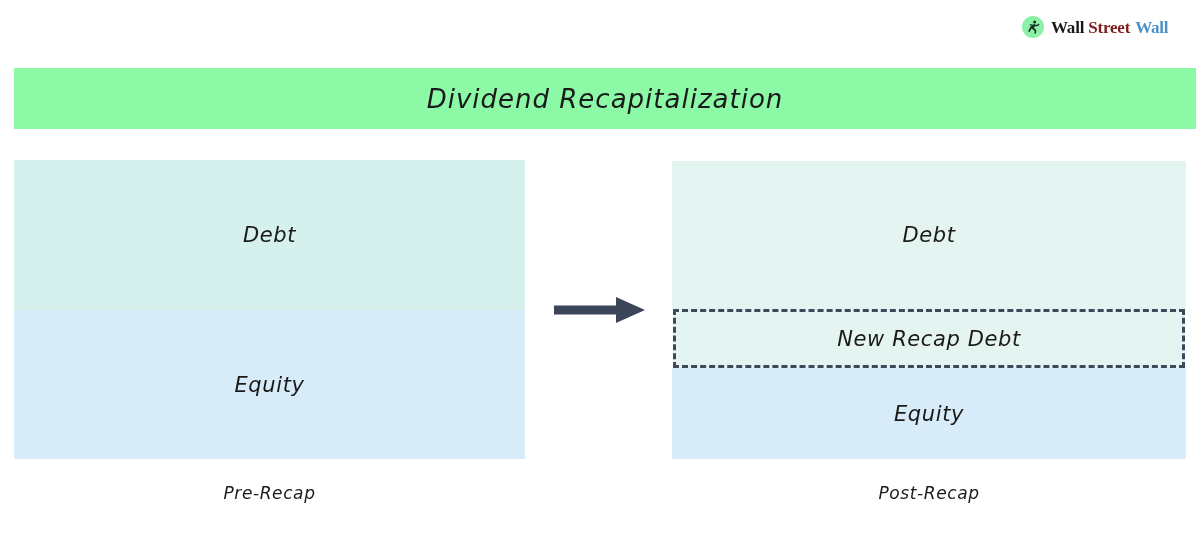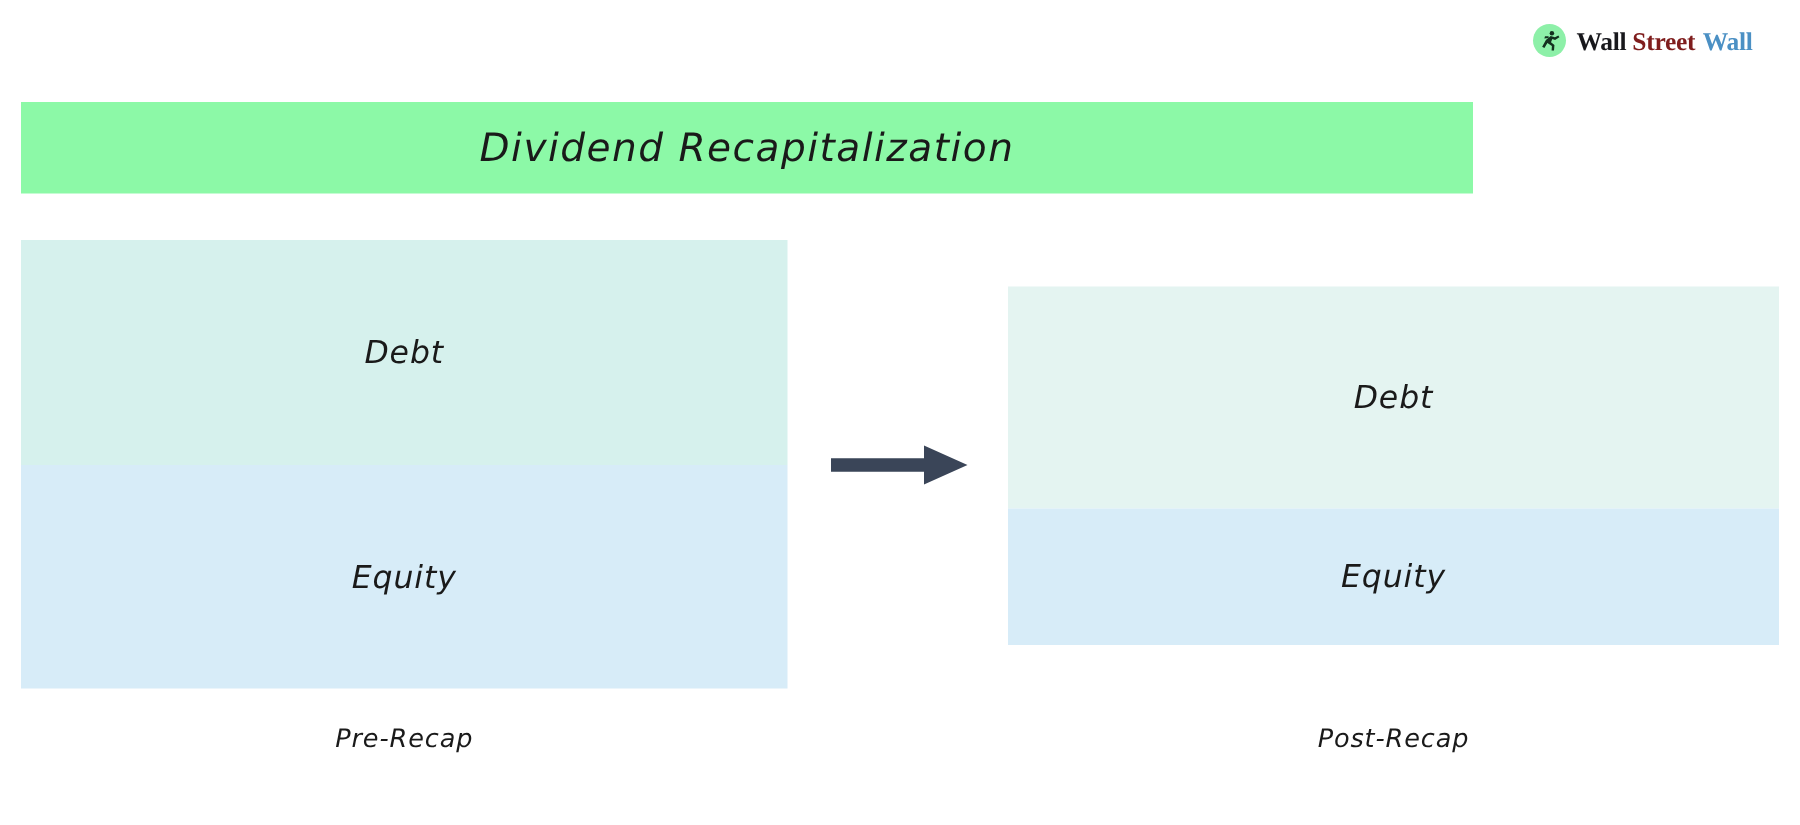--- a/index.html
+++ b/index.html
@@ -48,42 +48,41 @@
   }
   .brand-wall  { color: #18181c; }
   .brand-street{ color: #7f1d1d; margin-left: 4px; }
   .brand-prep  { color: #4b90c4; margin-left: 5px; }
 
   
   .title-banner {
     position: absolute;
     left: 14px;
     top: 68px;
-    width: 968px;
+    width: 1182px;
     height: 61px;
     background: #8cf9a7;
     display: flex;
     align-items: center;
     justify-content: center;
   }
   .title-text {
     font-family: "DejaVu Sans", sans-serif;
     font-style: italic;
     font-size: 26px;
     color: #1a1a1a;
     letter-spacing: 1px;
     white-space: nowrap;
   }
 
   
   .stack {
     position: absolute;
     display: flex;
     flex-direction: column;
-    justify-content: center;
   }
   .stack-pre {
     left: 14px;
     top: 160px;
     width: 511px;
     height: 299px;
   }
   .stack-post {
     left: 672px;
     top: 161px;
@@ -174,19 +173,22 @@
 <div class="arrow">
   <svg width="92" height="32" viewBox="0 0 92 32" aria-hidden="true">
     <path d="M0 11.5 H62 V3 L91 16 L62 29 V20.5 H0 Z" fill="#3a4558"></path>
   </svg>
 </div>
 
 <div class="stack stack-post">
   <div class="tranche t-debt-post">
     <span class="tranche-label">Debt</span>
   </div>
+  <div class="tranche t-recap-post">
+    <span class="tranche-label">New Recap Debt</span>
+  </div>
   <div class="tranche t-equity-post">
     <span class="tranche-label">Equity</span>
   </div>
 </div>
 
 <div class="caption caption-pre">Pre-Recap</div>
 <div class="caption caption-post">Post-Recap</div>
 
 </body></html>

